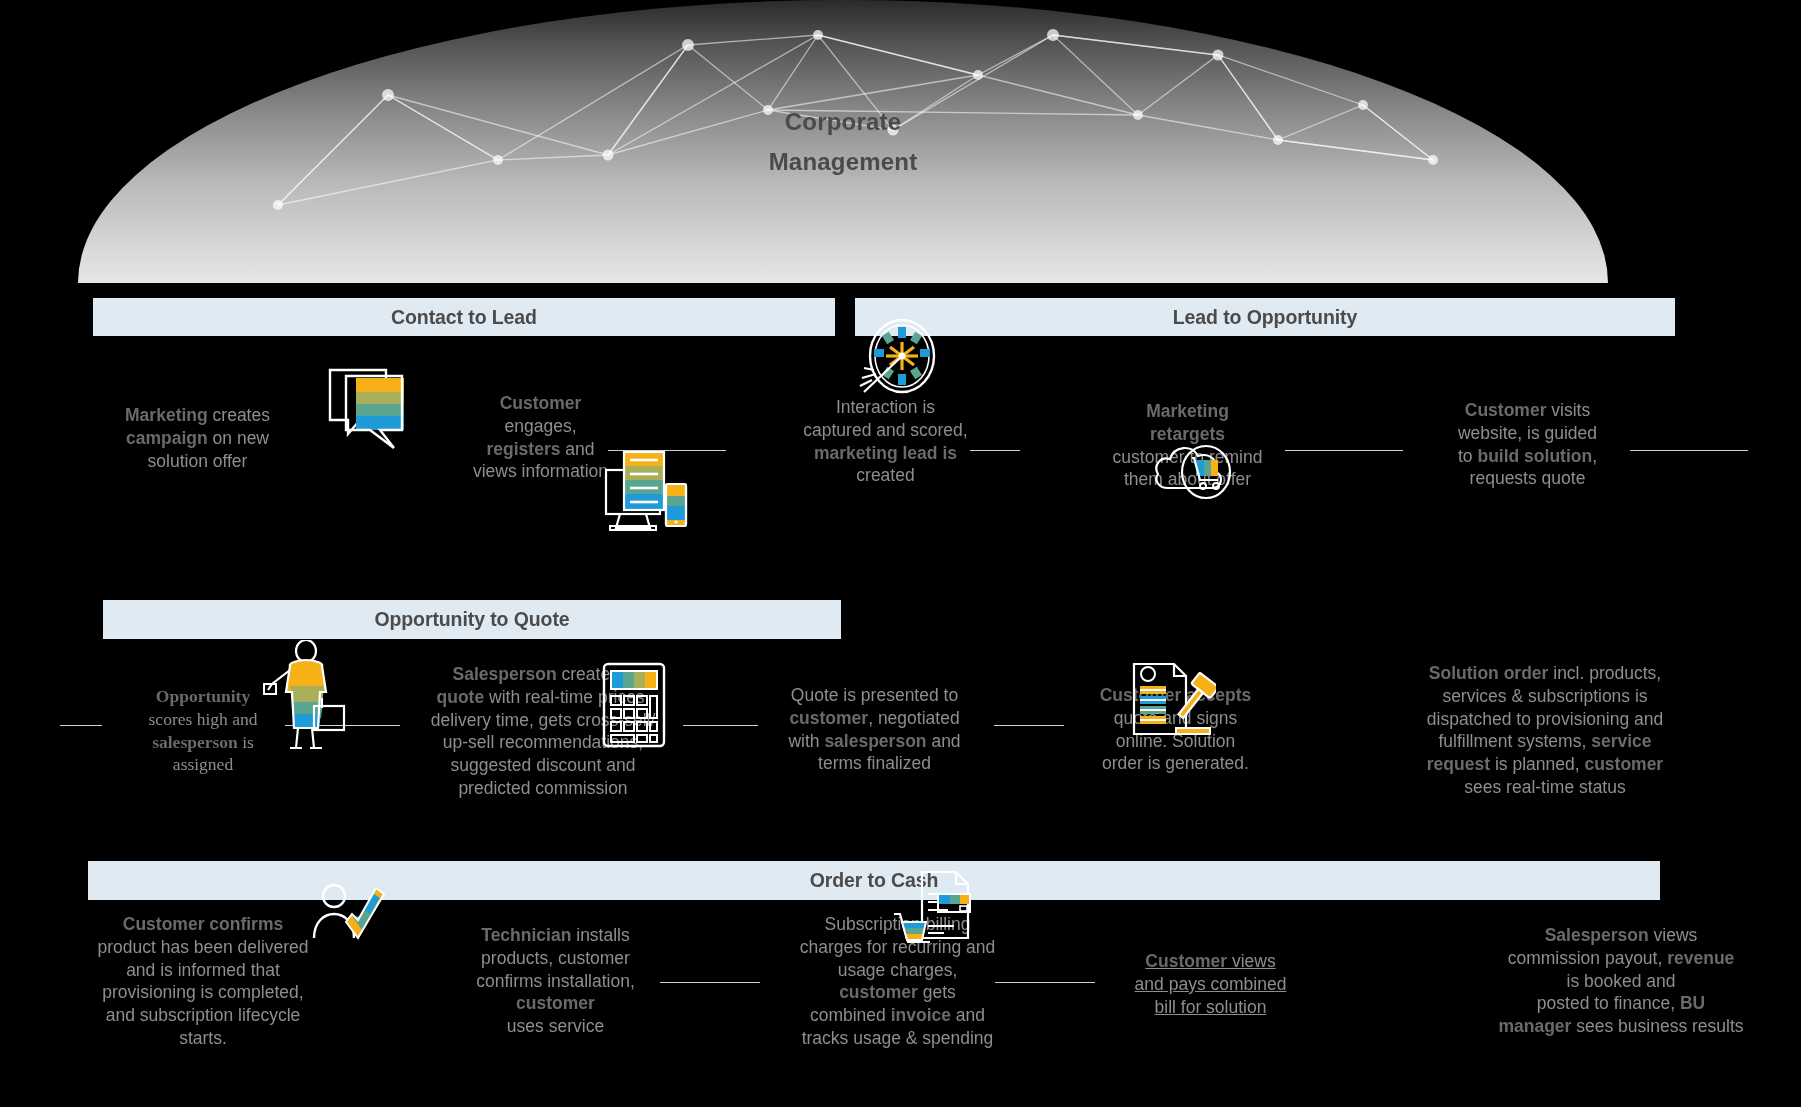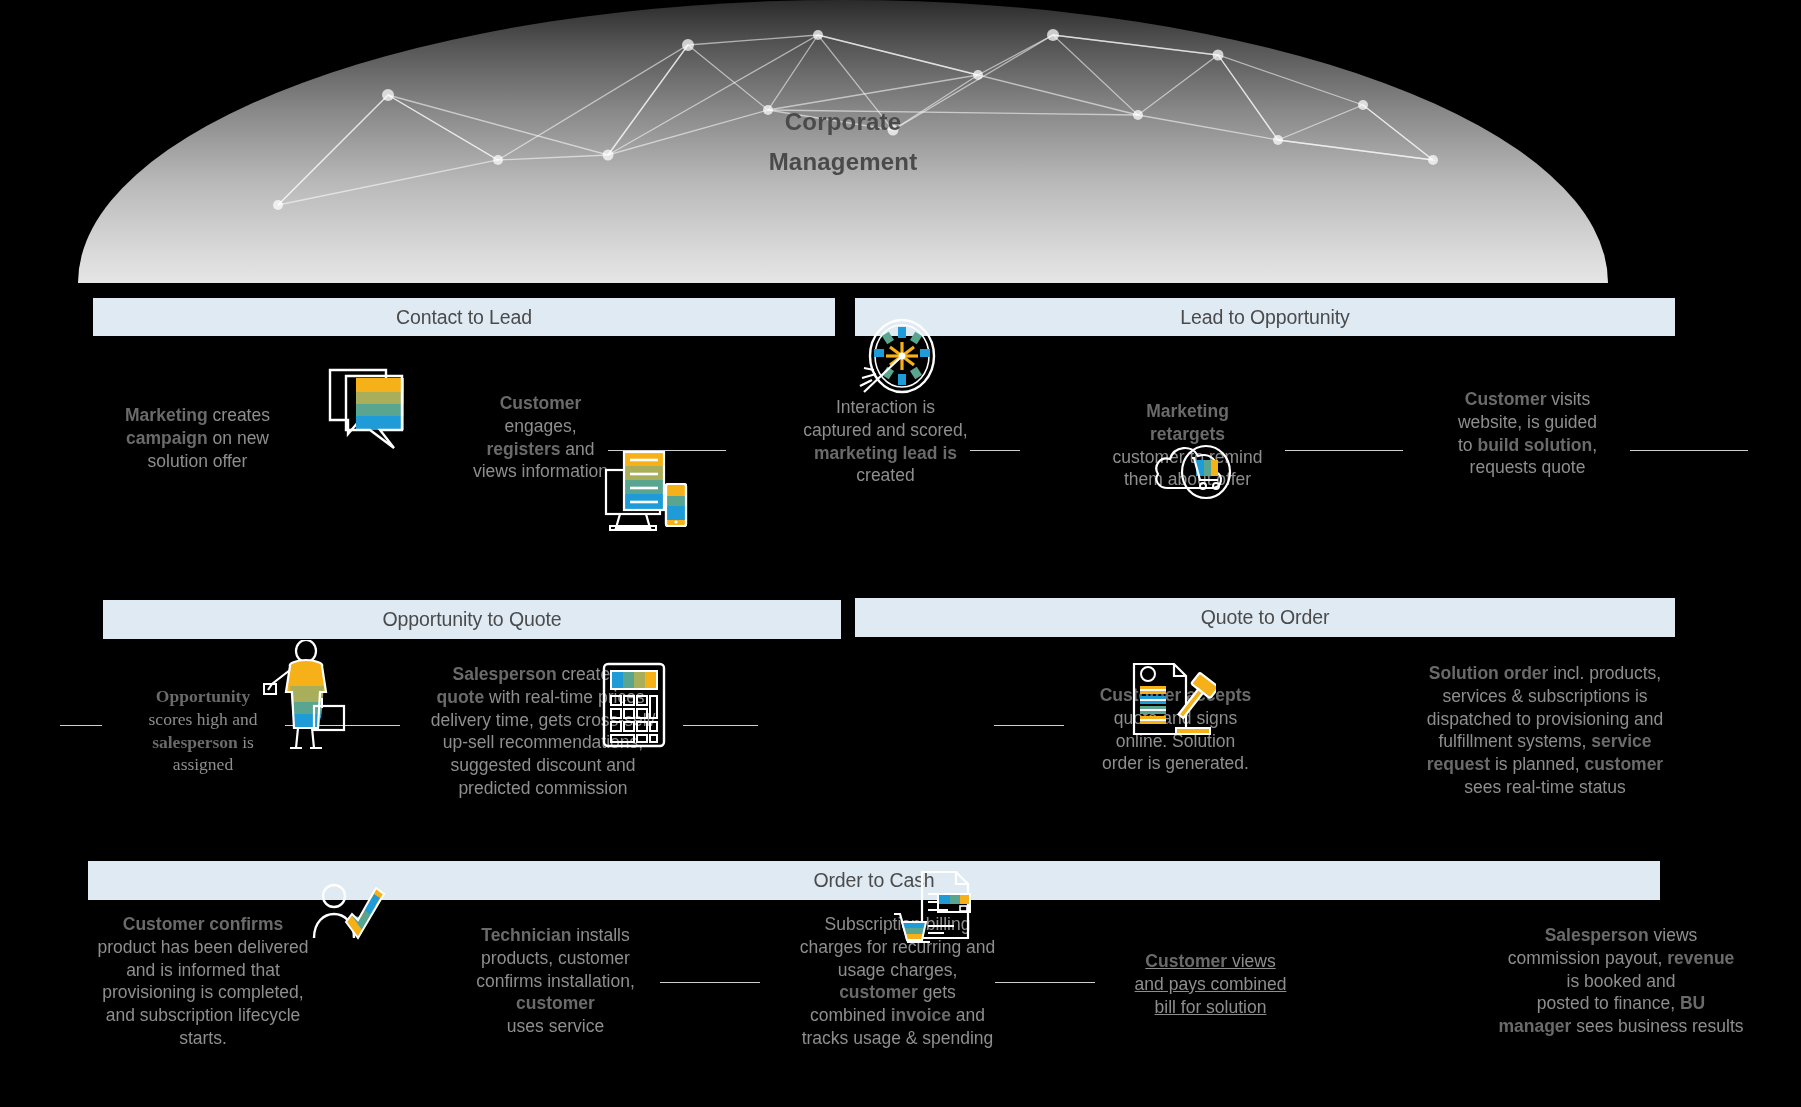--- a/index.html
+++ b/index.html
@@ -35,21 +35,21 @@
     line-height: 1.65; letter-spacing: 0.2px;
   }
 
   
   .band {
     position: absolute;
     background: #dfeaf3;
     display: flex; align-items: center; justify-content: center;
   }
   .band span {
-    font-size: 19.5px; font-weight: normal; color: #4b4b4b;
+    font-size: 19.5px; font-weight: bold; color: #4b4b4b;
     letter-spacing: -0.1px;
   }
 
   
   .txt {
     position: absolute;
     color: #8e8e8e;
     font-size: 17.5px;
     line-height: 1.30;
     text-align: center;
@@ -110,35 +110,33 @@
 
   <div class="band" style="left:93px; top:298px; width:742px; height:38px;">
     <span>Contact to Lead</span>
   </div>
   <div class="band" style="left:103px; top:600px; width:738px; height:39px;">
     <span>Opportunity to Quote</span>
   </div>
   <div class="band" style="left:855px; top:298px; width:820px; height:38px;">
     <span>Lead to Opportunity</span>
   </div>
-  <div class="band" style="left:855px; top:598px; width:820px; height:39px;">
-    <span>Quote to Order</span>
-  </div>
   <div class="band" style="left:88px; top:861px; width:1572px; height:39px;">
     <span>Order to Cash</span>
   </div>
 
   <div class="txt" style="left:95px; top:404px; width:205px;"><b>Marketing</b> creates<br><b>campaign</b> on new<br>solution offer</div>
   <div class="txt" style="left:438px; top:392px; width:205px;"><b>Customer</b><br>engages,<br><b>registers</b> and<br>views information</div>
   <div class="txt" style="left:778px; top:396px; width:215px;">Interaction is<br>captured and scored,<br><b>marketing lead is</b><br>created</div>
   <div class="txt" style="left:1080px; top:400px; width:215px;"><b>Marketing</b><br><b>retargets</b><br>customer to remind<br>them about offer</div>
-  <div class="txt" style="left:1420px; top:388px; width:215px;"><b>Customer</b> visits<br>website, is guided<br>to <b>build solution</b>,<br>requests quote</div>
+  <div class="txt" style="left:1420px; top:399px; width:215px;"><b>Customer</b> visits<br>website, is guided<br>to <b>build solution</b>,<br>requests quote</div>
 
   <div class="txt" style="left:108px; top:685px; width:190px;font-family:Liberation Serif, serif;"><b>Opportunity</b><br>scores high and<br><b>salesperson</b> is<br>assigned</div>
   <div class="txt" style="left:408px; top:663px; width:270px;"><b>Salesperson</b> creates a<br><b>quote</b> with real-time prices,<br>delivery time, gets cross-sell/<br>up-sell recommendations,<br>suggested discount and<br>predicted commission</div>
+  <div class="txt" style="left:767px; top:684px; width:215px;">Quote is presented to<br><b>customer</b>, negotiated<br>with <b>salesperson</b> and<br>terms finalized</div>
   <div class="txt" style="left:1068px; top:684px; width:215px;"><b>Customer accepts</b><br>quote and signs<br>online. Solution<br>order is generated.</div>
   <div class="txt" style="left:68px; top:913px; width:270px;"><b>Customer confirms</b><br>product has been delivered<br>and is informed that<br>provisioning is completed,<br>and subscription lifecycle<br>starts.</div>
 
   <div class="txt" style="left:1400px; top:662px; width:290px;"><b>Solution order</b> incl. products,<br>services &amp; subscriptions is<br>dispatched to provisioning and<br>fulfillment systems, <b>service</b><br><b>request</b> is planned, <b>customer</b><br>sees real-time status</div>
   <div class="txt" style="left:448px; top:924px; width:215px;"><b>Technician</b> installs<br>products, customer<br>confirms installation,<br><b>customer</b><br>uses service</div>
   <div class="txt" style="left:765px; top:913px; width:265px;">Subscription billing<br>charges for recurring and<br>usage charges,<br><b>customer</b> gets<br>combined <b>invoice</b> and<br>tracks usage &amp; spending</div>
   <div class="txt" style="left:1103px; top:950px; width:215px;text-decoration:underline;"><b>Customer</b> views<br>and pays combined<br>bill for solution</div>
   <div class="txt" style="left:1476px; top:924px; width:290px;"><b>Salesperson</b> views<br>commission payout, <b>revenue</b><br>is booked and<br>posted to finance, <b>BU</b><br><b>manager</b> sees business results</div>
 
   <div class="conn" style="left:608px; top:450px; width:118px;"></div>

